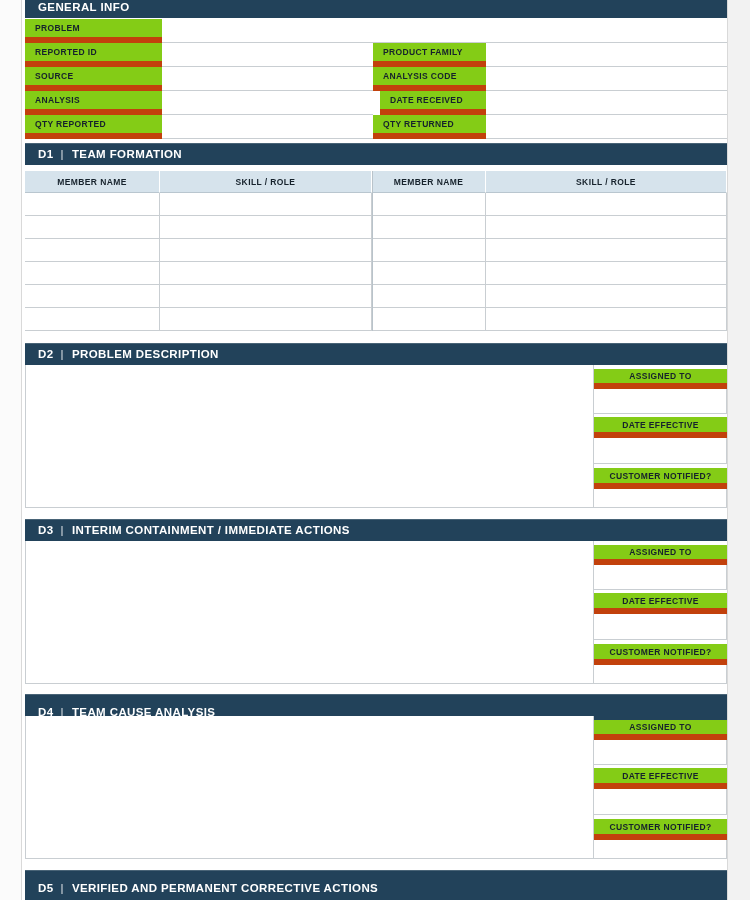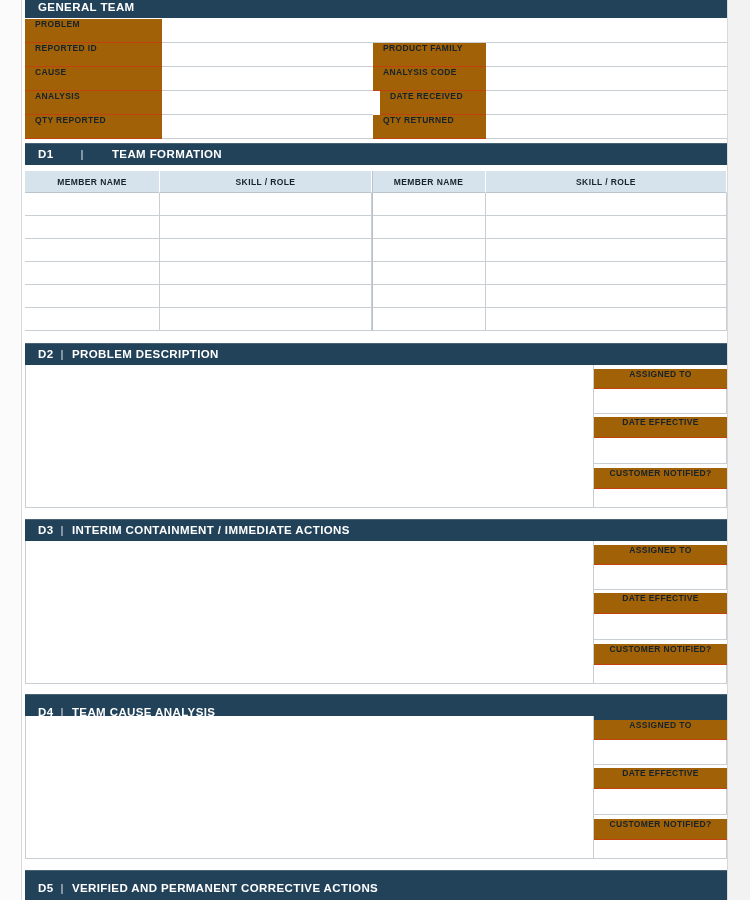--- a/index.html
+++ b/index.html
@@ -62,27 +62,28 @@
 
   
   .cell {
     position: absolute;
     background: #ffffff;
     border-bottom: 1px solid #c9ced2;
     border-right: 1px solid #c9ced2;
   }
   .lbl {
     position: absolute;
-    background: #a16207;
-    border-bottom: 1px solid #c2410c;
+    background: #84cc16;
+    border-bottom: 6px solid #c2410c;
     color: #16222c;
     font-size: 8.5px;
     font-weight: bold;
     letter-spacing: .35px;
     display: flex;
+    align-items: center;
     padding-left: 10px;
     white-space: nowrap;
   }
   .lbl.ctr { justify-content: center; padding-left: 0; }
   .val {
     position: absolute;
     background: #ffffff;
     border-bottom: 1px solid #c9ced2;
   }
   .hdrcell {
@@ -114,39 +115,39 @@
 </head>
 <body>
 
 <div id="sheet">
 
   <div class="page-bg"></div>
   <div class="gutter"></div>
   <div class="rule-right"></div>
 
   <div class="band" style="top:-4px;height:22px;">
-    <span class="btitle">GENERAL TEAM</span>
+    <span class="btitle">GENERAL INFO</span>
   </div>
 
   <div class="lbl" style="top:19px;left:25px;width:137px;height:24px;">
       <span>PROBLEM</span>
     </div>
   <div class="val" style="top:19px;left:162px;width:565px;height:24px;"></div>
 
   <div class="lbl" style="top:43px;left:25px;width:137px;height:24px;">
       <span>REPORTED ID</span>
     </div>
   <div class="val" style="top:43px;left:162px;width:211px;height:24px;"></div>
   <div class="lbl" style="top:43px;left:373px;width:113px;height:24px;">
       <span>PRODUCT FAMILY</span>
     </div>
   <div class="val" style="top:43px;left:486px;width:241px;height:24px;"></div>
 
   <div class="lbl" style="top:67px;left:25px;width:137px;height:24px;">
-      <span>CAUSE</span>
+      <span>SOURCE</span>
     </div>
   <div class="val" style="top:67px;left:162px;width:211px;height:24px;"></div>
   <div class="lbl" style="top:67px;left:373px;width:113px;height:24px;">
       <span>ANALYSIS CODE</span>
     </div>
   <div class="val" style="top:67px;left:486px;width:241px;height:24px;"></div>
 
   <div class="lbl" style="top:91px;left:25px;width:137px;height:24px;">
       <span>ANALYSIS</span>
     </div>
@@ -158,21 +159,21 @@
 
   <div class="lbl" style="top:115px;left:25px;width:137px;height:24px;">
       <span>QTY REPORTED</span>
     </div>
   <div class="val" style="top:115px;left:162px;width:211px;height:24px;"></div>
   <div class="lbl" style="top:115px;left:373px;width:113px;height:24px;">
       <span>QTY RETURNED</span>
     </div>
   <div class="val" style="top:115px;left:486px;width:241px;height:24px;"></div>
 
-  <div class="band" style="top:143px;height:22px;gap:20px;">
+  <div class="band" style="top:143px;height:22px;">
     <span class="dcode">D1</span>
     <span class="pipe">|</span>
     <span class="btitle">TEAM FORMATION</span>
   </div>
 
   <div class="hdrcell" style="top:171px;left:25px;width:135px;height:22px;">MEMBER NAME</div>
   <div class="hdrcell" style="top:171px;left:160px;width:212px;height:22px;">SKILL / ROLE</div>
   <div class="hdrcell" style="top:171px;left:372px;width:114px;height:22px;">MEMBER NAME</div>
   <div class="hdrcell" style="top:171px;left:486px;width:241px;height:22px;">SKILL / ROLE</div>
 

